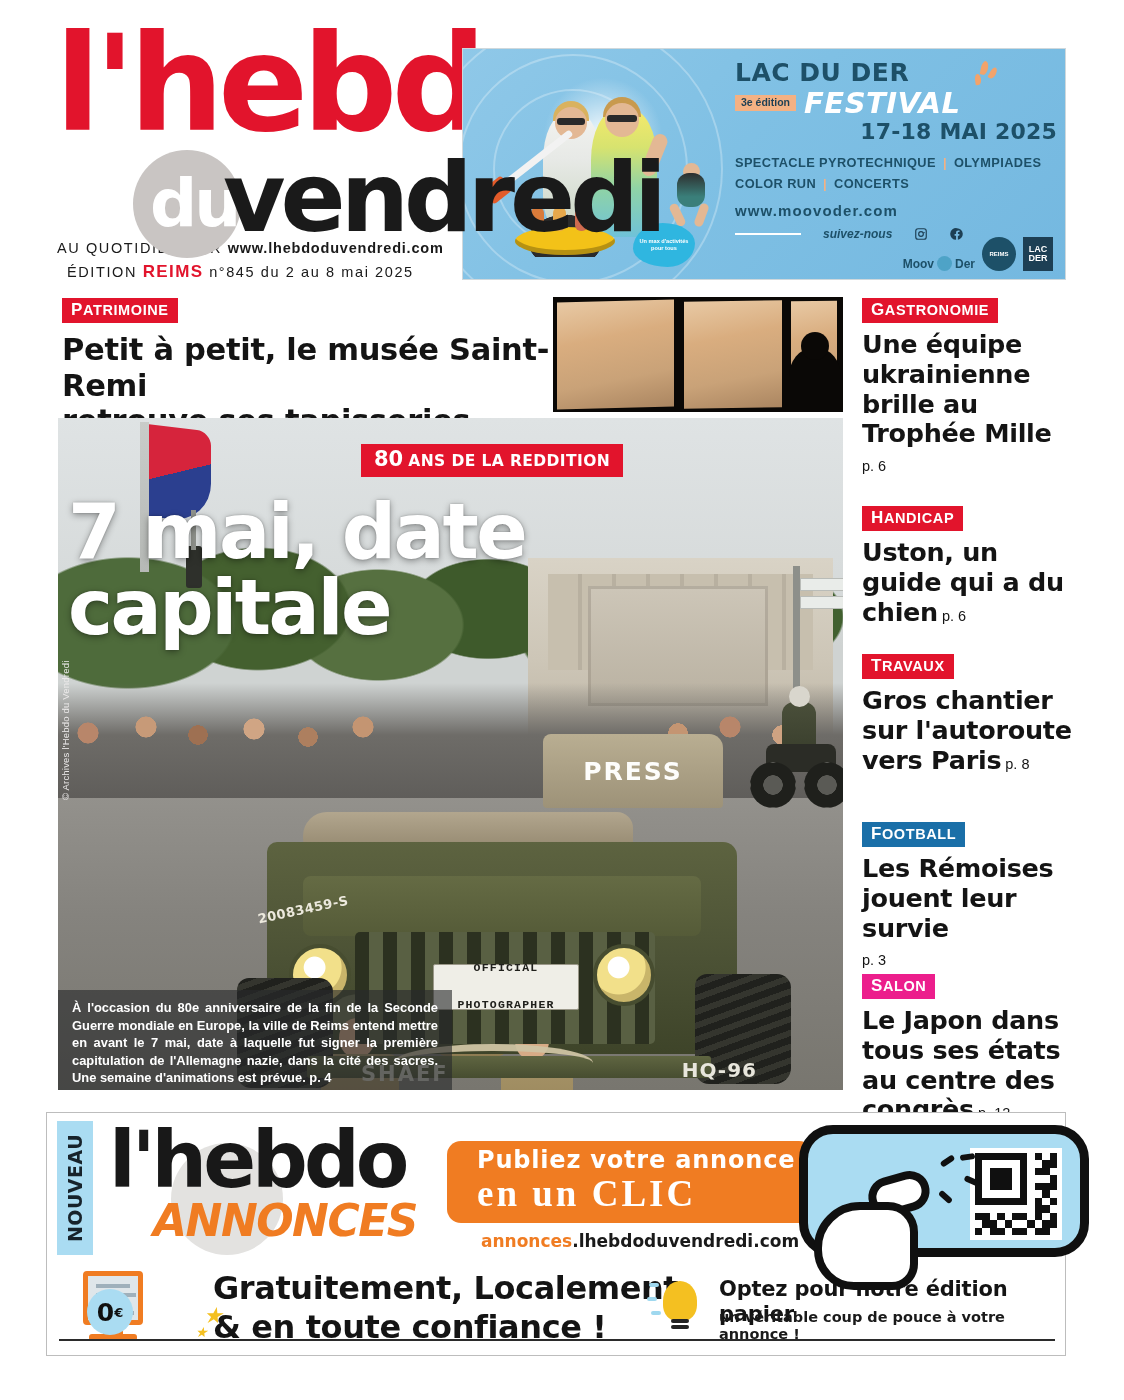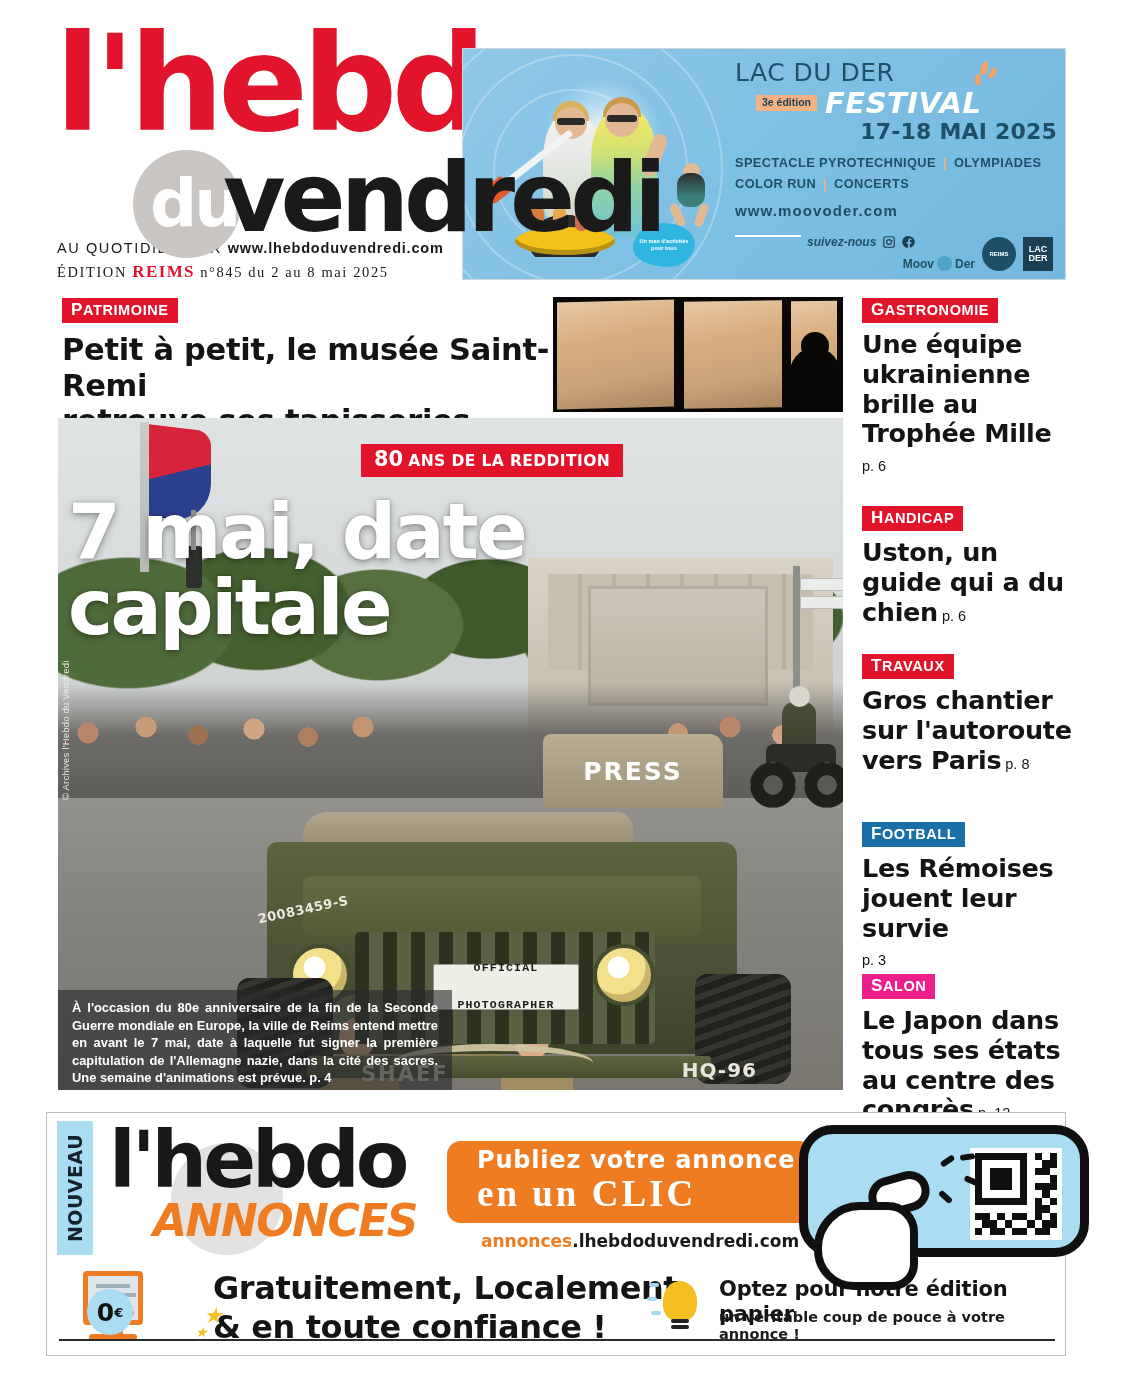--- a/index.html
+++ b/index.html
@@ -39,22 +39,22 @@
     font-family: "DejaVu Sans", sans-serif;
     font-size: 96px; font-weight: 700; color: #1a1a1a;
     letter-spacing: -5px; line-height: 1;
   }
   .mast-line1 {
     position: absolute; left: 2px; top: 208px;
     font-size: 14.5px; letter-spacing: 1.6px; color: #1a1a1a; white-space: nowrap;
   }
   .mast-line1 b { font-weight: 700; letter-spacing: 0.8px; }
   .mast-line2 {
-    position: absolute; left: 2px; top: 230px;
-    font-size: 14.5px; letter-spacing: 1.6px; color: #1a1a1a; white-space: nowrap; font-family: Liberation Serif, serif;
+    position: absolute; left: 12px; top: 230px;
+    font-size: 14.5px; letter-spacing: 1.6px; color: #1a1a1a; white-space: nowrap;
   }
   .mast-line2 .reims { color: #e2142c; font-weight: 700; font-size: 17px; letter-spacing: 1.4px; }
 
   
   .topad {
     position: absolute; left: 462px; top: 48px; width: 604px; height: 232px;
     background: linear-gradient(135deg, #8fc8e8 0%, #7fc0e4 45%, #74b8e0 100%);
     border: 1px solid #cfd8dc; overflow: hidden;
   }
   .topad .ripples { position: absolute; left: -60px; top: -40px; width: 420px; height: 320px; }
@@ -108,27 +108,27 @@
   .ta-paddle::before { content:''; position:absolute; left:-14px; top:-6px; width: 24px; height: 19px;
     background:#e25b2a; border-radius: 4px; }
   .ta-splash {
     position: absolute; left: 152px; top: 152px; width: 62px; height: 44px;
     background: #2fb6e0; border-radius: 48% 52% 44% 56% / 58% 46% 54% 42%;
     color: #fff; font-size: 5.6px; font-weight: 700; line-height: 1.25;
     display: flex; align-items: center; justify-content: center; text-align: center; padding: 4px;
   }
   .ta-text { position: absolute; left: 272px; top: 10px; width: 322px; }
   .ta-lacduder {
-    font-family: "DejaVu Sans", sans-serif; font-size: 25px; font-weight: 400;
+    font-family: "DejaVu Sans", sans-serif; font-size: 25px; font-weight: 700;
     color: #1d5068; letter-spacing: .5px; line-height: 1.1; margin-bottom: 2px;
   }
   .ta-row2 { display: flex; align-items: center; gap: 8px; margin-bottom: 1px; }
   .ta-badge {
     background: #f4b183; color: #1d3f54; font-size: 10.5px; font-weight: 700;
-    padding: 2px 6px; line-height: 1.1; white-space: nowrap; margin-left: 21px;
+    padding: 2px 6px; line-height: 1.1; white-space: nowrap;
   }
   .ta-festival {
     font-family: "DejaVu Sans", sans-serif; font-size: 29px; font-weight: 700; font-style: italic;
     color: #ffffff; letter-spacing: .5px; line-height: 1;
   }
   .ta-dots { position: absolute; left: 238px; top: 2px; width: 26px; height: 34px; }
   .ta-dots i { position: absolute; display: block; background: #f2a36b; border-radius: 50% 50% 50% 10%; }
   .ta-dots i:nth-child(1) { left: 8px; top: 0; width: 7px; height: 14px; transform: rotate(12deg); }
   .ta-dots i:nth-child(2) { left: 17px; top: 6px; width: 6px; height: 12px; transform: rotate(28deg); }
   .ta-dots i:nth-child(3) { left: 2px; top: 13px; width: 6px; height: 11px; transform: rotate(-8deg); }
@@ -142,21 +142,21 @@
     color: #1d5068; text-align: right; line-height: 1.15; margin-top: 1px; letter-spacing: .2px;
   }
   .ta-li {
     font-size: 12.8px; font-weight: 700; color: #1d5068; letter-spacing: .4px; margin-top: 11px;
     display: flex; align-items: center; gap: 7px;
   }
   .ta-sep { color: #f4b183; font-weight: 700; }
   .ta-url {
     font-size: 15px; font-weight: 700; color: #1d5068; letter-spacing: 1.1px; margin-top: 11px;
   }
-  .ta-follow { display: flex; align-items: flex-start; gap: 6px; margin-top: 16px; }
+  .ta-follow { display: flex; align-items: center; gap: 22px; margin-top: 8px; }
   .ta-rule { width: 66px; height: 2px; background: #ffffff; }
   .ta-follow-t { font-size: 12px; font-style: italic; color: #1d5068; font-weight: 700; }
   .ta-soc { width: 14px; height: 14px; fill: #1d3f54; }
   .ta-logos { position: absolute; right: 12px; bottom: 8px; display: flex; align-items: flex-end; gap: 7px; }
   .ta-logo-moov { display: flex; align-items: center; gap: 3px; }
   .ta-logo-moov .t { font-size: 12px; font-weight: 700; color: #1d5068; }
   .ta-logo-moov .c { width: 15px; height: 15px; border-radius: 50%; background: #4ea3c7; }
   .ta-logo-badge {
     width: 34px; height: 34px; border-radius: 50%;
     background: #1d5068; color: #fff; font-size: 6px; font-weight: 700;

